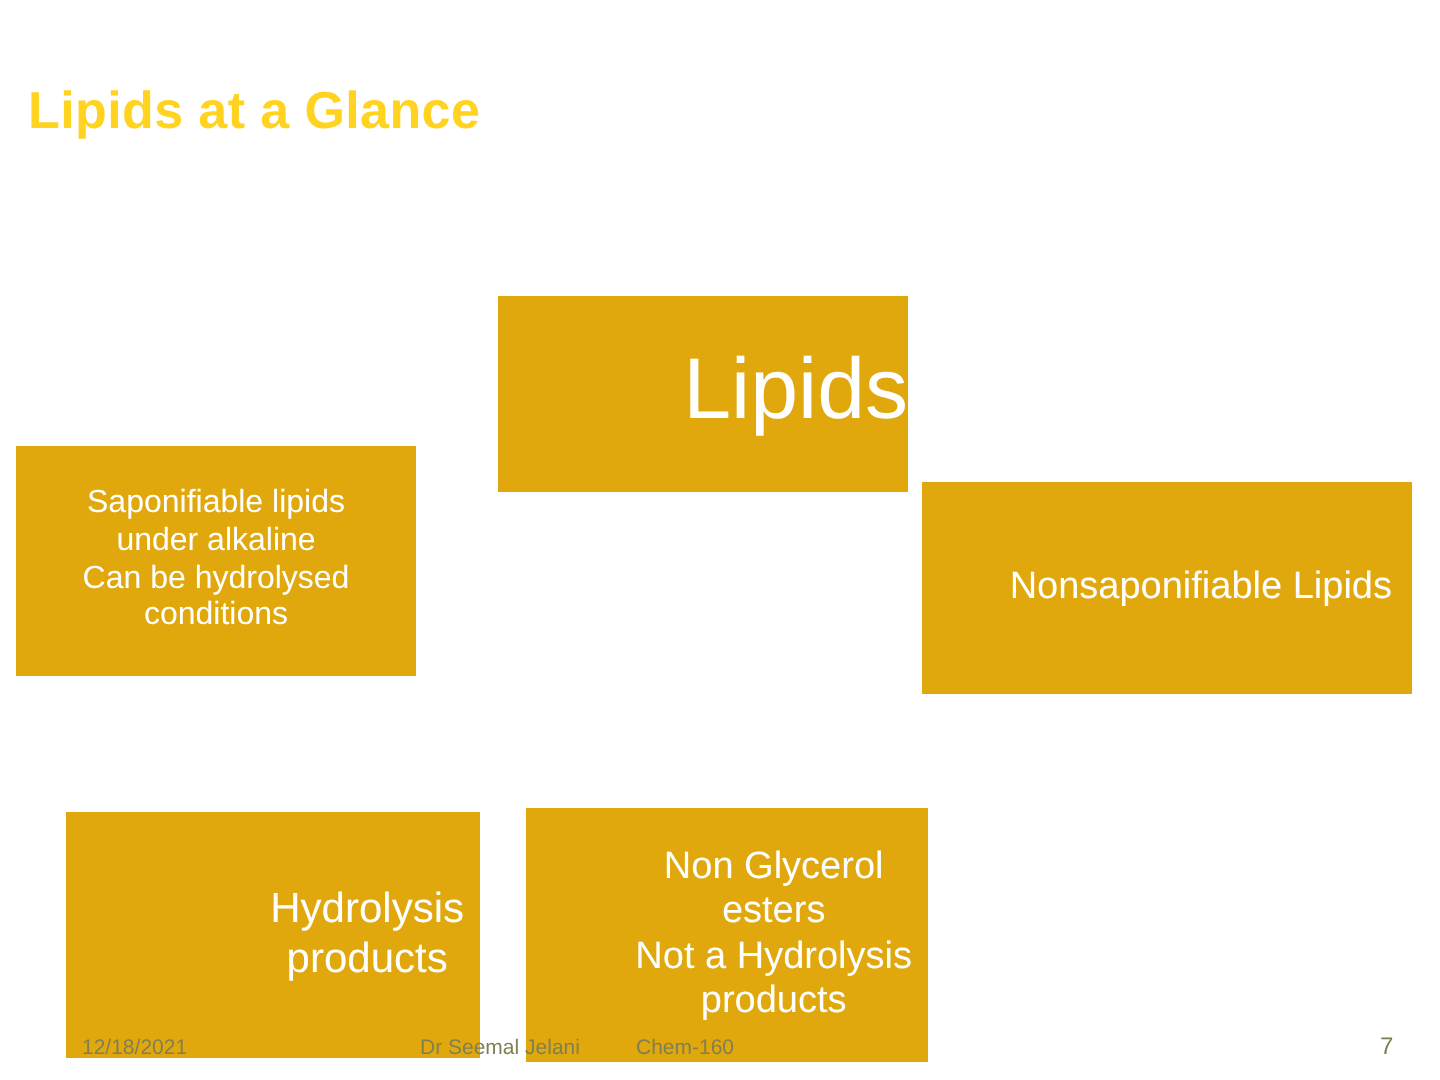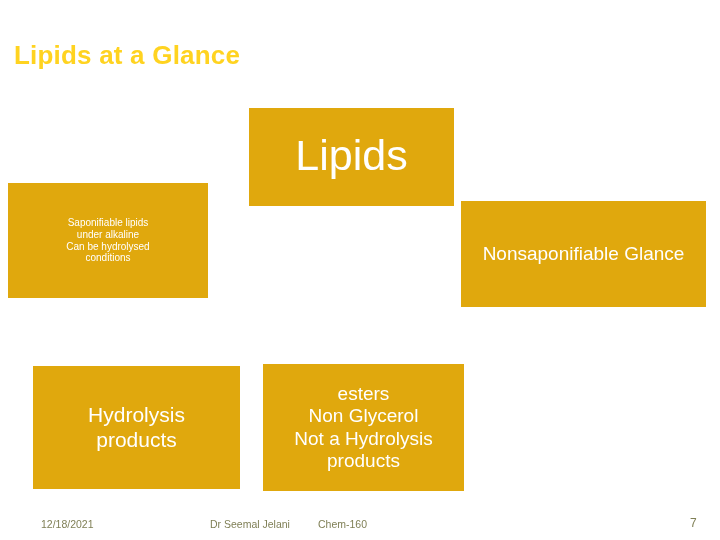--- a/index.html
+++ b/index.html
@@ -31,41 +31,42 @@
     letter-spacing: 0.2px;
     white-space: nowrap;
   }
 
   .box {
     position: absolute;
     background: #e0a80d;
     color: #ffffff;
     display: flex;
     align-items: center;
-    justify-content: center;
+    justify-content: flex-end;
     text-align: center;
     box-sizing: border-box;
     line-height: 1.18;
+    margin-top: 40px;
   }
 
   #box-lipids {
     left: 249px;
     top: 108px;
     width: 205px;
     height: 98px;
     font-size: 43px;
     padding-bottom: 4px;
   }
 
   #box-saponifiable {
     left: 8px;
     top: 183px;
     width: 200px;
     height: 115px;
-    font-size: 10px;
+    font-size: 16px;
     padding: 20px 8px;
   }
   #box-saponifiable .inner {
     width: 100%;
   }
 
   #box-nonsaponifiable {
     left: 461px;
     top: 201px;
     width: 245px;
@@ -117,34 +118,34 @@
   <div class="box" id="box-saponifiable">
     <div class="inner">
       <div>Saponifiable lipids</div>
       <div>under alkaline</div>
       <div>Can be hydrolysed</div>
       <div>conditions</div>
     </div>
   </div>
 
   <div class="box" id="box-nonsaponifiable">
-    <span>Nonsaponifiable Glance</span>
+    <span>Nonsaponifiable Lipids</span>
   </div>
 
   <div class="box" id="box-glycerol">
     <div class="inner">
       <div>Hydrolysis</div>
       <div>products</div>
     </div>
   </div>
 
   <div class="box" id="box-nonglycerol">
     <div class="inner">
+      <div>Non Glycerol</div>
       <div>esters</div>
-      <div>Non Glycerol</div>
       <div>Not a Hydrolysis</div>
       <div>products</div>
     </div>
   </div>
 
   <div class="footer-text" id="footer-date">12/18/2021</div>
   <div class="footer-text" id="footer-author">Dr Seemal Jelani</div>
   <div class="footer-text" id="footer-course">Chem-160</div>
   <div class="footer-text" id="footer-pagenum">7</div>
 

